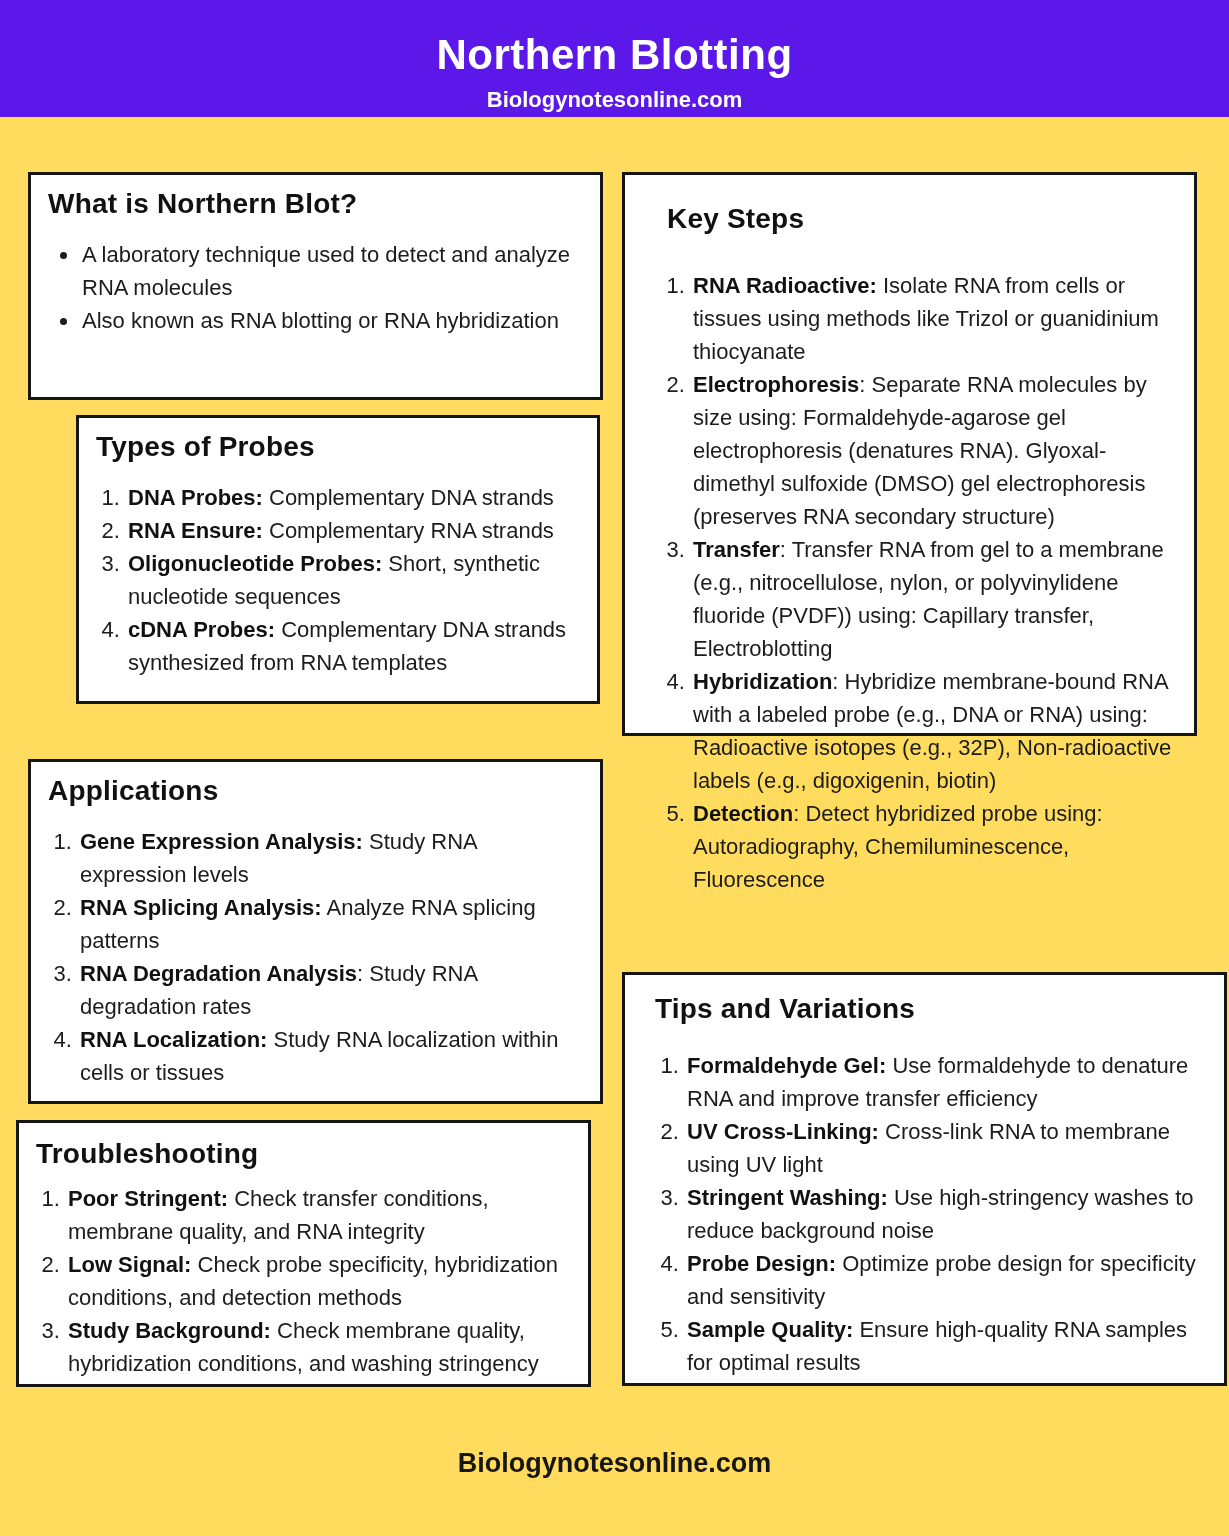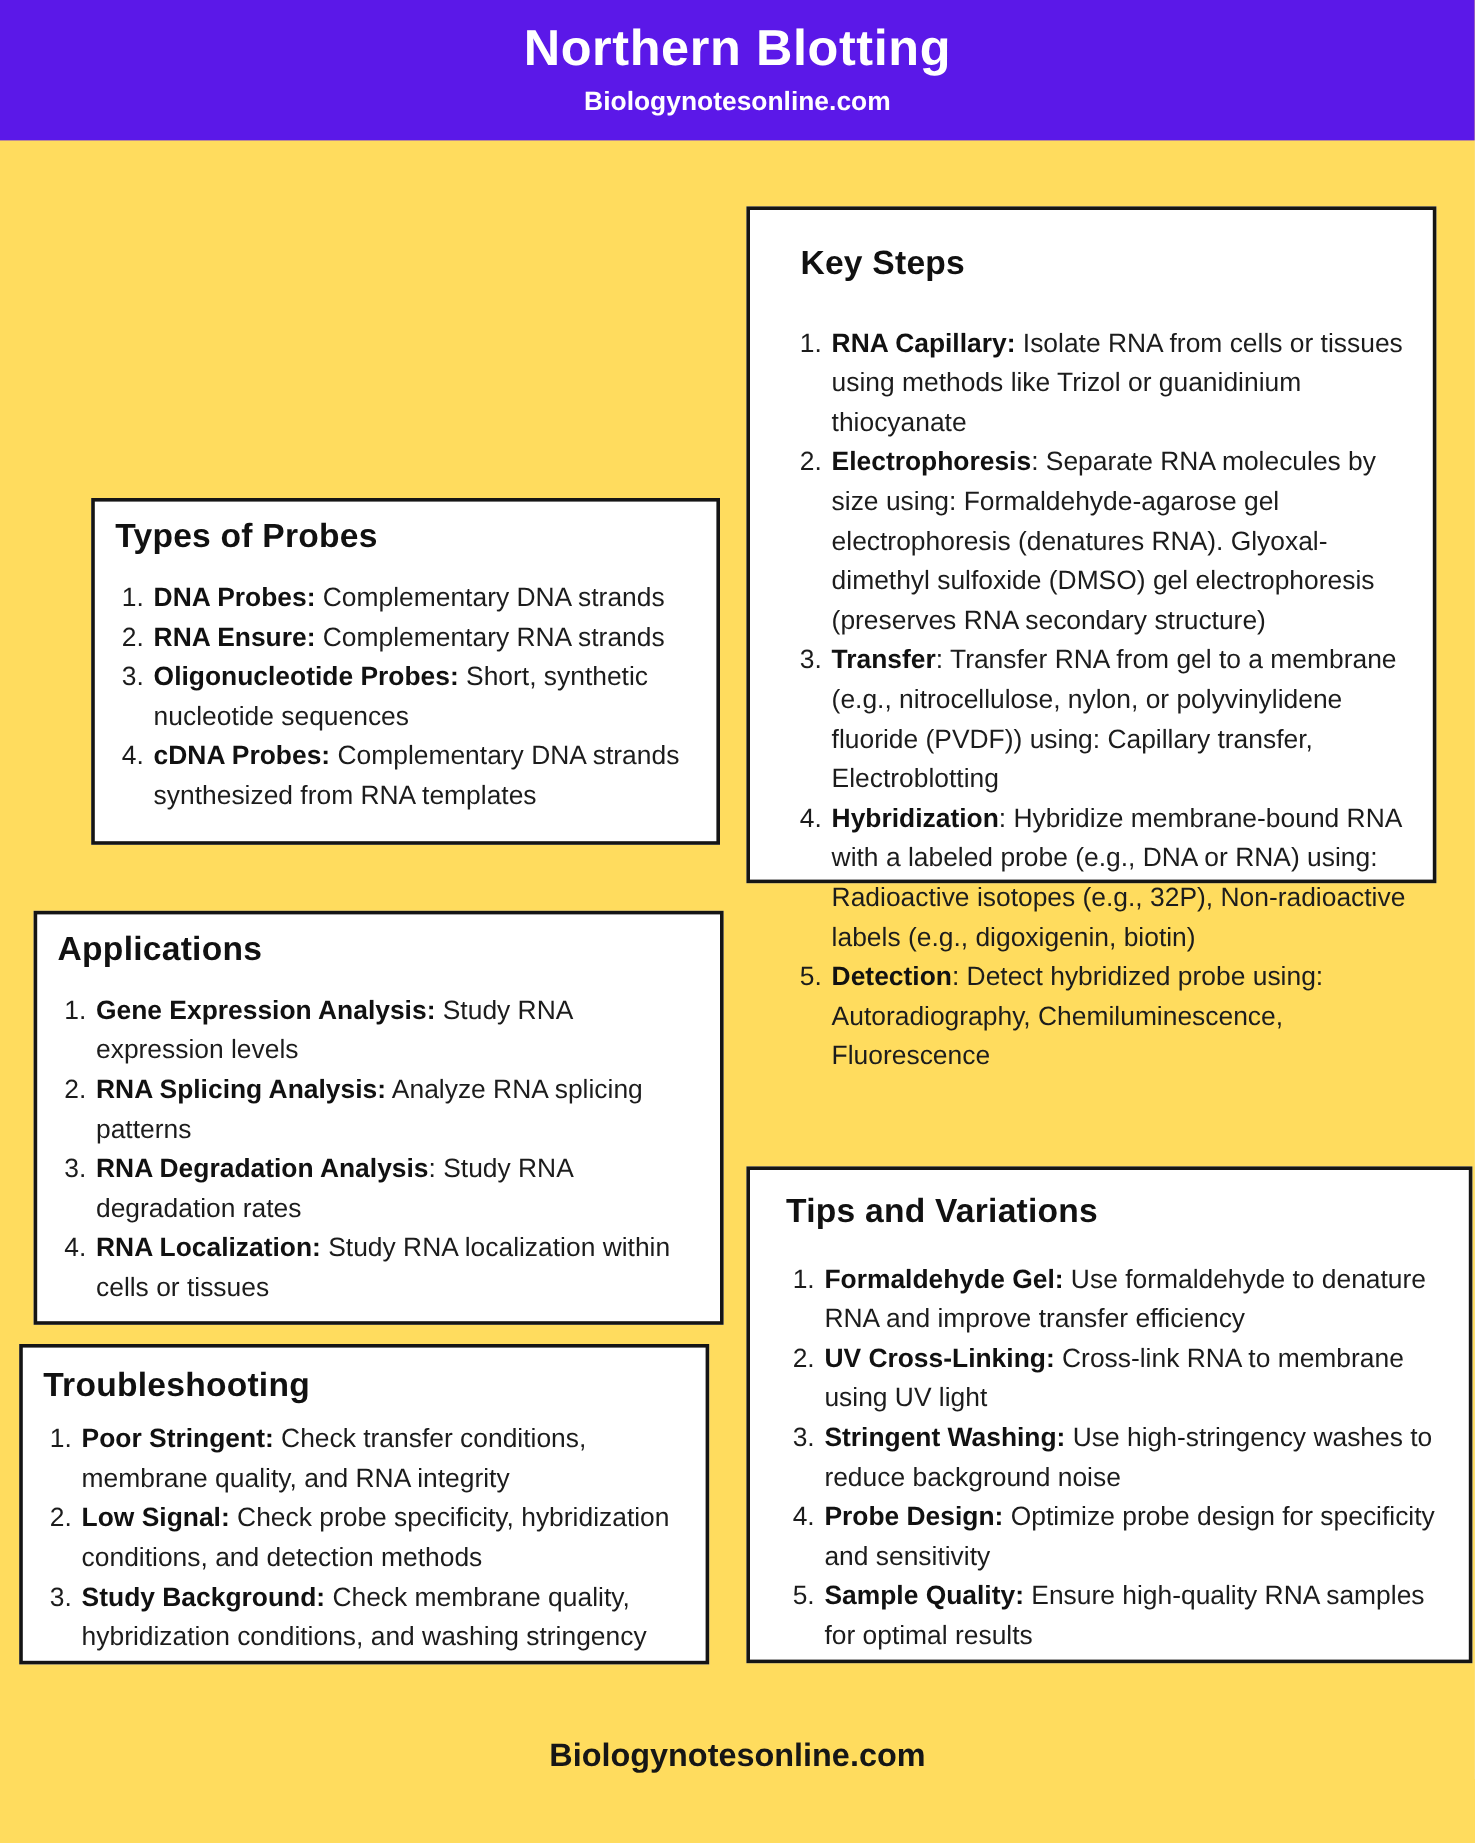--- a/index.html
+++ b/index.html
@@ -15,21 +15,21 @@
     color: #1c1c1c;
   }
   .header {
     position: absolute;
     top: 0; left: 0;
     width: 100%;
     height: 117px;
     background: #5B18E8;
     text-align: center;
     box-sizing: border-box;
-    padding-top: 17px;
+    padding-top: 32px;
   }
   .header-title {
     font-size: 42px;
     font-weight: 700;
     color: #ffffff;
     line-height: 1.1;
     letter-spacing: 0.5px;
   }
   .header-subtitle {
     margin-top: 9px;
@@ -85,20 +85,27 @@
 </head>
 <body>
 
 <div class="page">
 
   <div class="header">
     <div class="header-title">Northern Blotting</div>
     <div class="header-subtitle">Biologynotesonline.com</div>
   </div>
 
+  <div class="box" id="box-what">
+    <h2>What is Northern Blot?</h2>
+    <ul>
+        <li>A laboratory technique used to detect and analyze RNA molecules</li>
+        <li>Also known as RNA blotting or RNA hybridization</li>
+      </ul>
+  </div>
 
   <div class="box" id="box-probes">
     <h2>Types of Probes</h2>
     <ol>
         <li><b>DNA Probes:</b> Complementary DNA strands</li>
         <li><b>RNA Ensure:</b> Complementary RNA strands</li>
         <li><b>Oligonucleotide Probes:</b> Short, synthetic nucleotide sequences</li>
         <li><b>cDNA Probes:</b> Complementary DNA strands synthesized from RNA templates</li>
       </ol>
   </div>
@@ -118,21 +125,21 @@
     <ol>
         <li><b>Poor Stringent:</b> Check transfer conditions, membrane quality, and RNA integrity</li>
         <li><b>Low Signal:</b> Check probe specificity, hybridization conditions, and detection methods</li>
         <li><b>Study Background:</b> Check membrane quality, hybridization conditions, and washing stringency</li>
       </ol>
   </div>
 
   <div class="box" id="box-keysteps">
     <h2>Key Steps</h2>
     <ol>
-        <li><b>RNA Capillary:</b> Isolate RNA from cells or tissues using methods like Trizol or guanidinium thiocyanate</li>
+        <li><b>RNA Radioactive:</b> Isolate RNA from cells or tissues using methods like Trizol or guanidinium thiocyanate</li>
         <li><b>Electrophoresis</b>: Separate RNA molecules by size using: Formaldehyde-agarose gel electrophoresis (denatures RNA). Glyoxal-dimethyl sulfoxide (DMSO) gel electrophoresis (preserves RNA secondary structure)</li>
         <li><b>Transfer</b>: Transfer RNA from gel to a membrane (e.g., nitrocellulose, nylon, or polyvinylidene fluoride (PVDF)) using: Capillary transfer, Electroblotting</li>
         <li><b>Hybridization</b>: Hybridize membrane-bound RNA with a labeled probe (e.g., DNA or RNA) using: Radioactive isotopes (e.g., 32P), Non-radioactive labels (e.g., digoxigenin, biotin)</li>
         <li><b>Detection</b>: Detect hybridized probe using: Autoradiography, Chemiluminescence, Fluorescence</li>
       </ol>
   </div>
 
   <div class="box" id="box-tips">
     <h2>Tips and Variations</h2>
     <ol>

